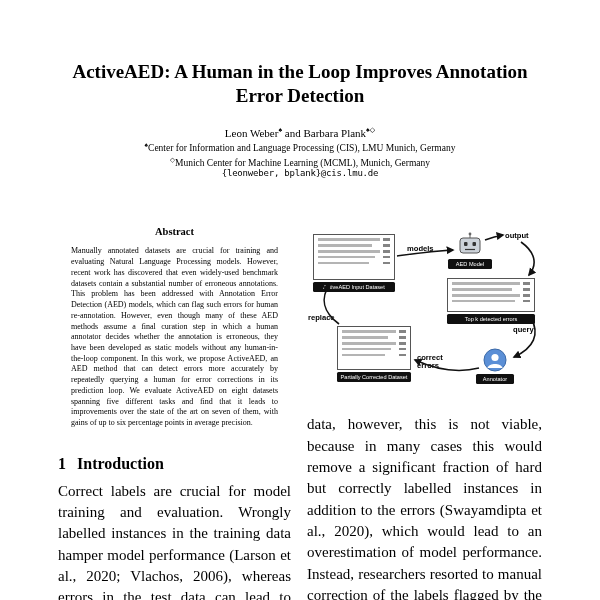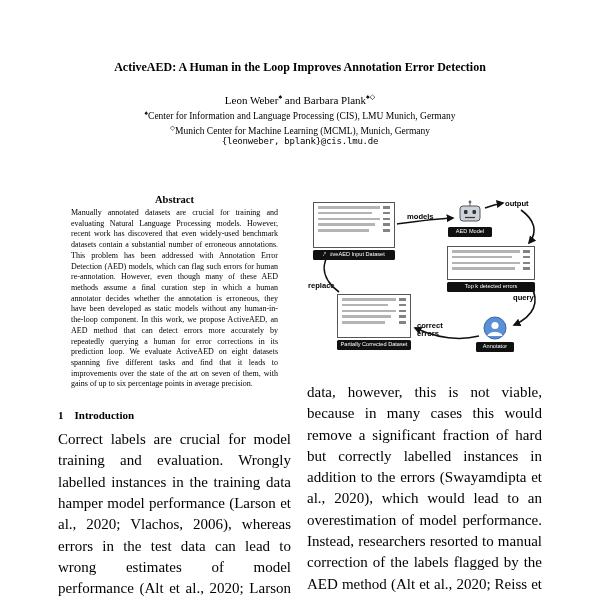--- a/index.html
+++ b/index.html
@@ -1,29 +1,29 @@
 <!DOCTYPE html>
 <html><head>
 <meta charset="utf-8">
 <style>
   html,body{margin:0;padding:0;}
   body{width:600px;height:600px;background:#ffffff;color:#000;font-family:"Liberation Serif",serif;}
   .page{position:relative;width:600px;height:600px;overflow:hidden;background:#fff;}
   .header{text-align:center;padding-top:60px;}
-  .title{font-size:12px;font-weight:bold;margin:0 60px;line-height:1.25;}
+  .title{font-size:19px;font-weight:bold;margin:0 60px;line-height:1.25;}
   .authors{font-size:11px;margin-top:18px;}
   .authors sup{font-size:7px;}
   .affil{font-size:9.5px;margin-top:3px;}
   .affil sup{font-size:6.5px;}
   .email{font-family:"DejaVu Sans Mono",monospace;font-size:9px;letter-spacing:-0.2px;}
   .columns{display:flex;margin:46px 58px 0;gap:16px;}
   .col{width:235px;}
-  .abstract-heading{text-align:center;font-weight:bold;font-size:10.5px;margin:2px 0 3px;}
+  .abstract-heading{text-align:center;font-weight:bold;font-size:10.5px;margin:2px 0 9px;}
   .abstract-text{font-size:8px;line-height:1.34;text-align:justify;padding:0 13px;}
-  .section-heading{font-size:11px;font-weight:bold;margin:19px 0 8px;}
+  .section-heading{font-size:16px;font-weight:bold;margin:26px 0 8px;}
   .section-heading .num{margin-right:11px;}
   .body-text{font-size:15px;line-height:1.42;text-align:justify;}
 
   
   .figure{position:relative;width:235px;height:188px;margin-top:2px;}
   .data-box{position:absolute;border:1px solid #555;background:#fff;box-sizing:border-box;padding:3px 3px;}
   .row{display:flex;align-items:center;margin:0 1px 3.2px;}
   .row .txt{height:2.6px;background:#b4b4b4;flex:1;}
   .row .val{height:2.6px;width:7px;background:#848484;margin-left:3px;}
   .row:nth-child(2) .txt{margin-right:8px;}

